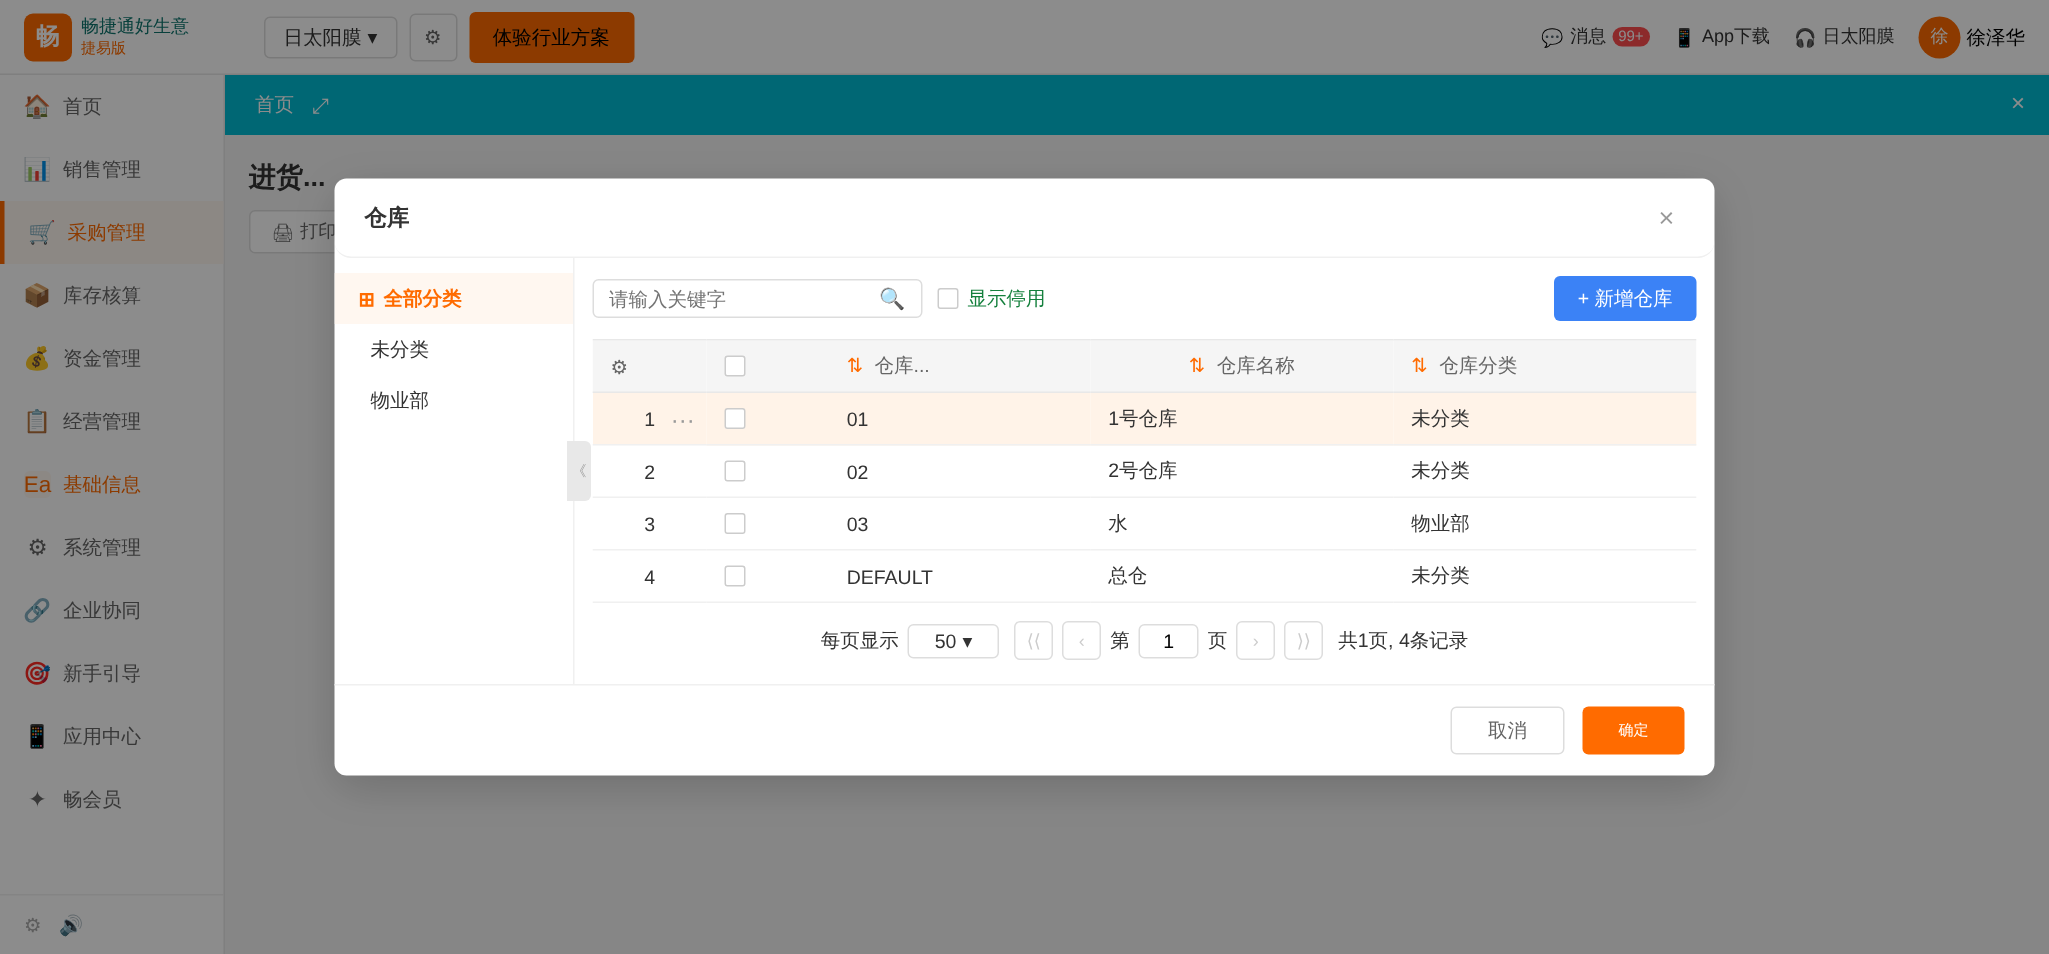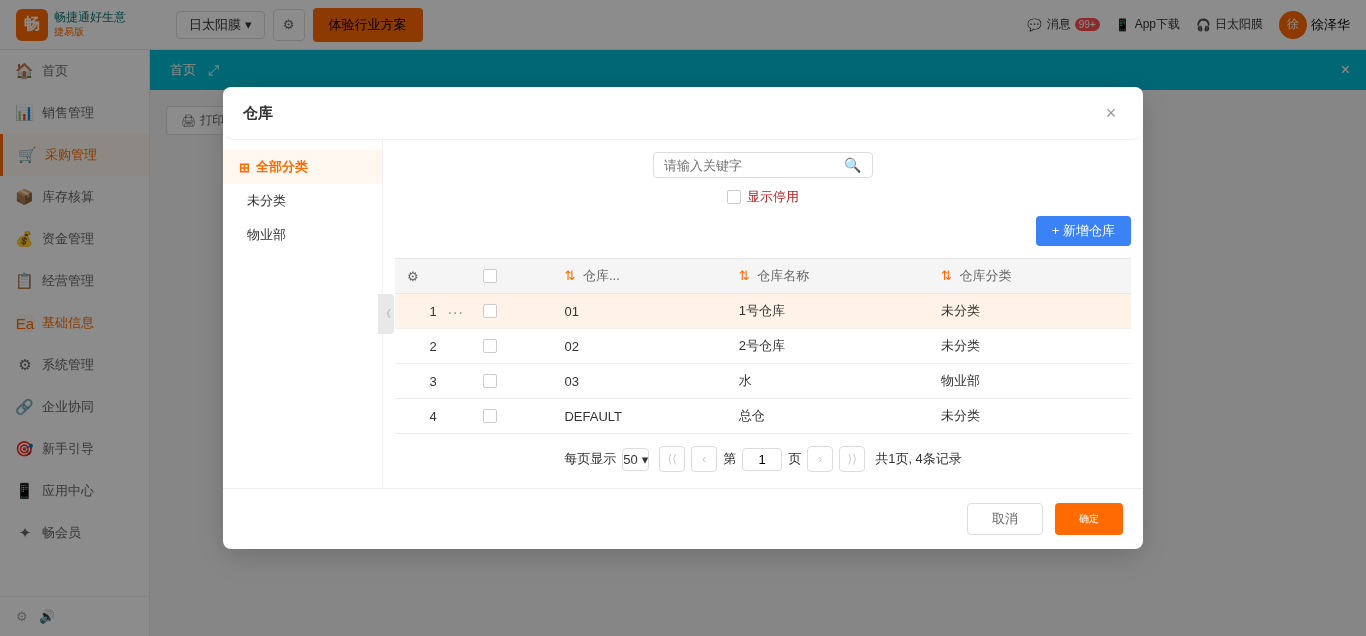--- a/index.html
+++ b/index.html
@@ -234,21 +234,20 @@
       display: flex;
       flex-direction: column;
       padding: 12px;
       overflow: hidden;
     }
     .toolbar-row {
       display: flex;
       align-items: center;
       gap: 10px;
       margin-bottom: 12px;
-      flex-direction: column;
     }
     .search-box {
       display: flex;
       align-items: center;
       border: 1px solid #ddd;
       border-radius: 4px;
       padding: 4px 10px;
       background: #fff;
       width: 220px;
     }
@@ -258,21 +257,21 @@
       color: #333;
       background: transparent;
       width: 180px;
     }
     .search-icon { color: #aaa; font-size: 14px; cursor: pointer; }
     .show-disabled {
       display: flex;
       align-items: center;
       gap: 6px;
       font-size: 13px;
-      color: #b91c1c;
+      color: #15803d;
     }
     .checkbox-display {
       width: 14px; height: 14px;
       border: 1px solid #ccc;
       border-radius: 2px;
       display: flex; align-items: center; justify-content: center;
       background: #fff;
     }
     .add-btn {
       margin-left: auto;
@@ -321,21 +320,21 @@
       padding: 12px 0 4px;
       font-size: 13px;
       color: #333;
     }
     .page-size-select {
       display: flex; align-items: center; gap: 6px;
     }
     .select-box {
       border: 1px solid #ddd;
       border-radius: 4px;
-      padding: 3px 0;
+      padding: 3px 17px;
       font-size: 13px;
       background: #fff;
       display: flex; align-items: center; gap: 4px;
       cursor: pointer;
     }
     .page-nav {
       display: flex; align-items: center; gap: 6px;
     }
     .page-nav-btn {
       width: 26px; height: 26px;
@@ -557,20 +556,21 @@
 
   <div class="main-content">
 
     <div class="teal-header">
       <span class="teal-tab">首页</span>
       <span class="teal-expand">⤢</span>
       <span class="teal-close">×</span>
     </div>
 
     <div class="bg-content">
+      <div class="bg-title">进货...</div>
       <div class="bg-toolbar">
         <button class="bg-btn">
           <span>🖨</span>
           <span>打印</span>
         </button>
         <button class="bg-btn">
           <span>↑</span>
           <span>导出</span>
         </button>
         <button class="bg-btn">
@@ -635,21 +635,21 @@
                 <th class="th-gear">
                   <span>⚙</span>
                 </th>
                 <th>
                   <div class="checkbox-display"></div>
                 </th>
                 <th style="cursor:pointer;">
                   <span class="sort-icon">⇅</span>
                   <span>仓库...</span>
                 </th>
-                <th style="cursor:pointer;">
+                <th style="cursor:pointer;text-align:center;">
                   <span class="sort-icon">⇅</span>
                   <span>仓库名称</span>
                 </th>
                 <th style="cursor:pointer;">
                   <span class="sort-icon">⇅</span>
                   <span>仓库分类</span>
                 </th>
               </tr>
             </thead>
             <tbody id="table-body">

